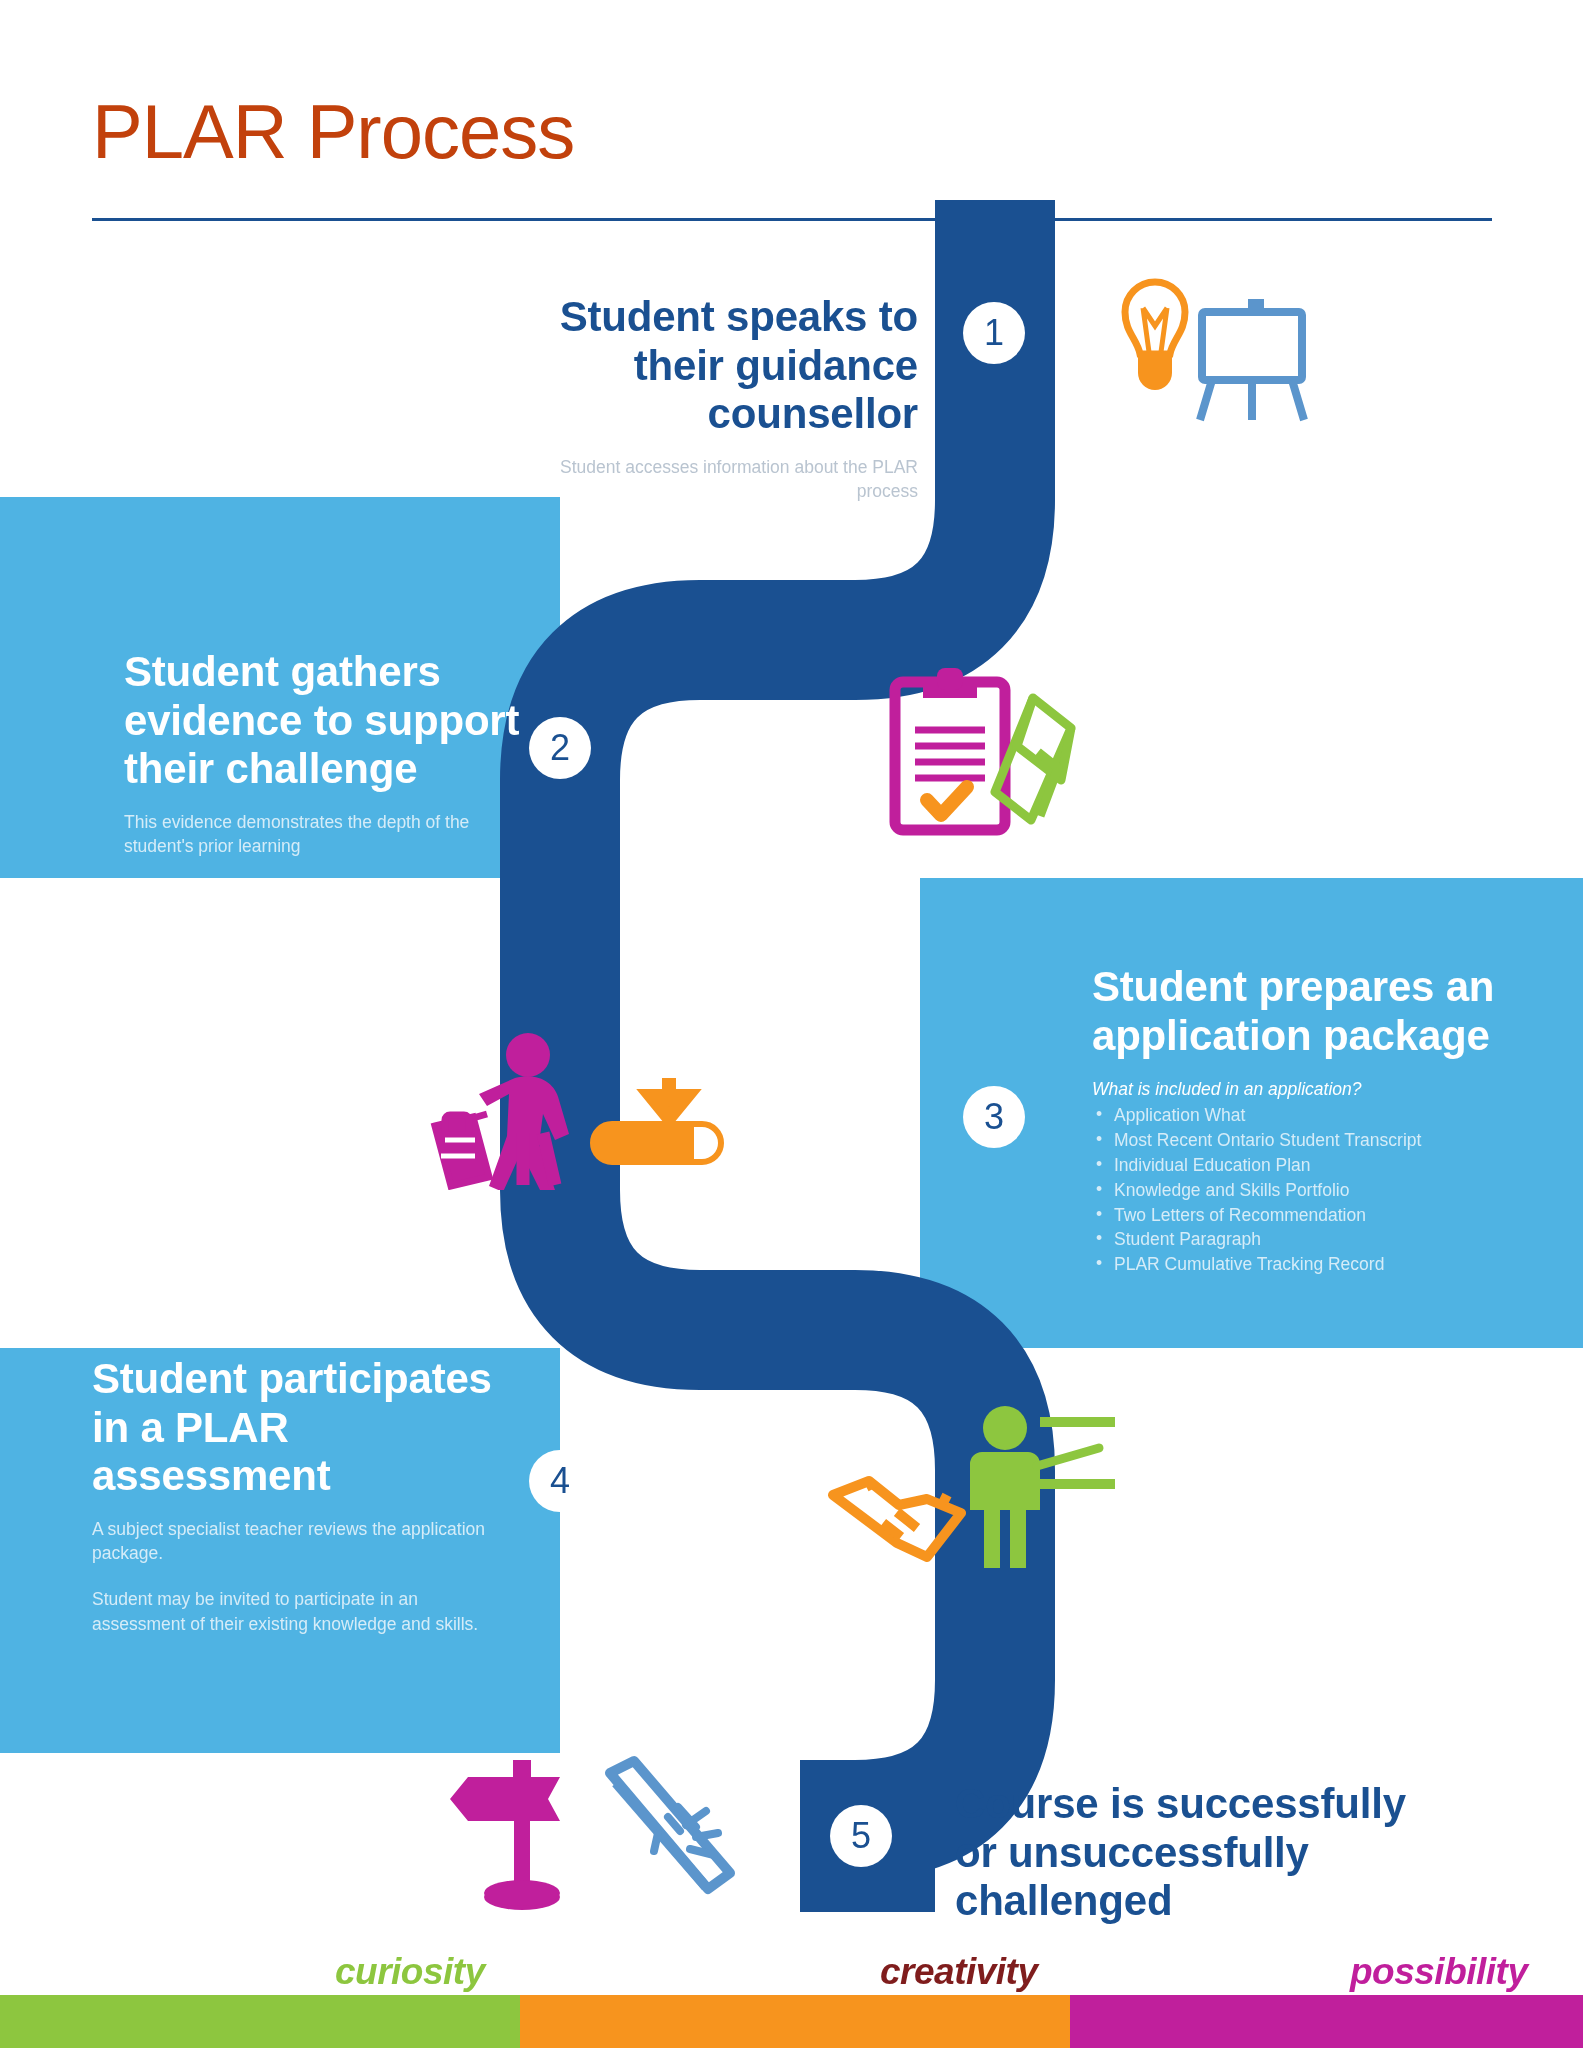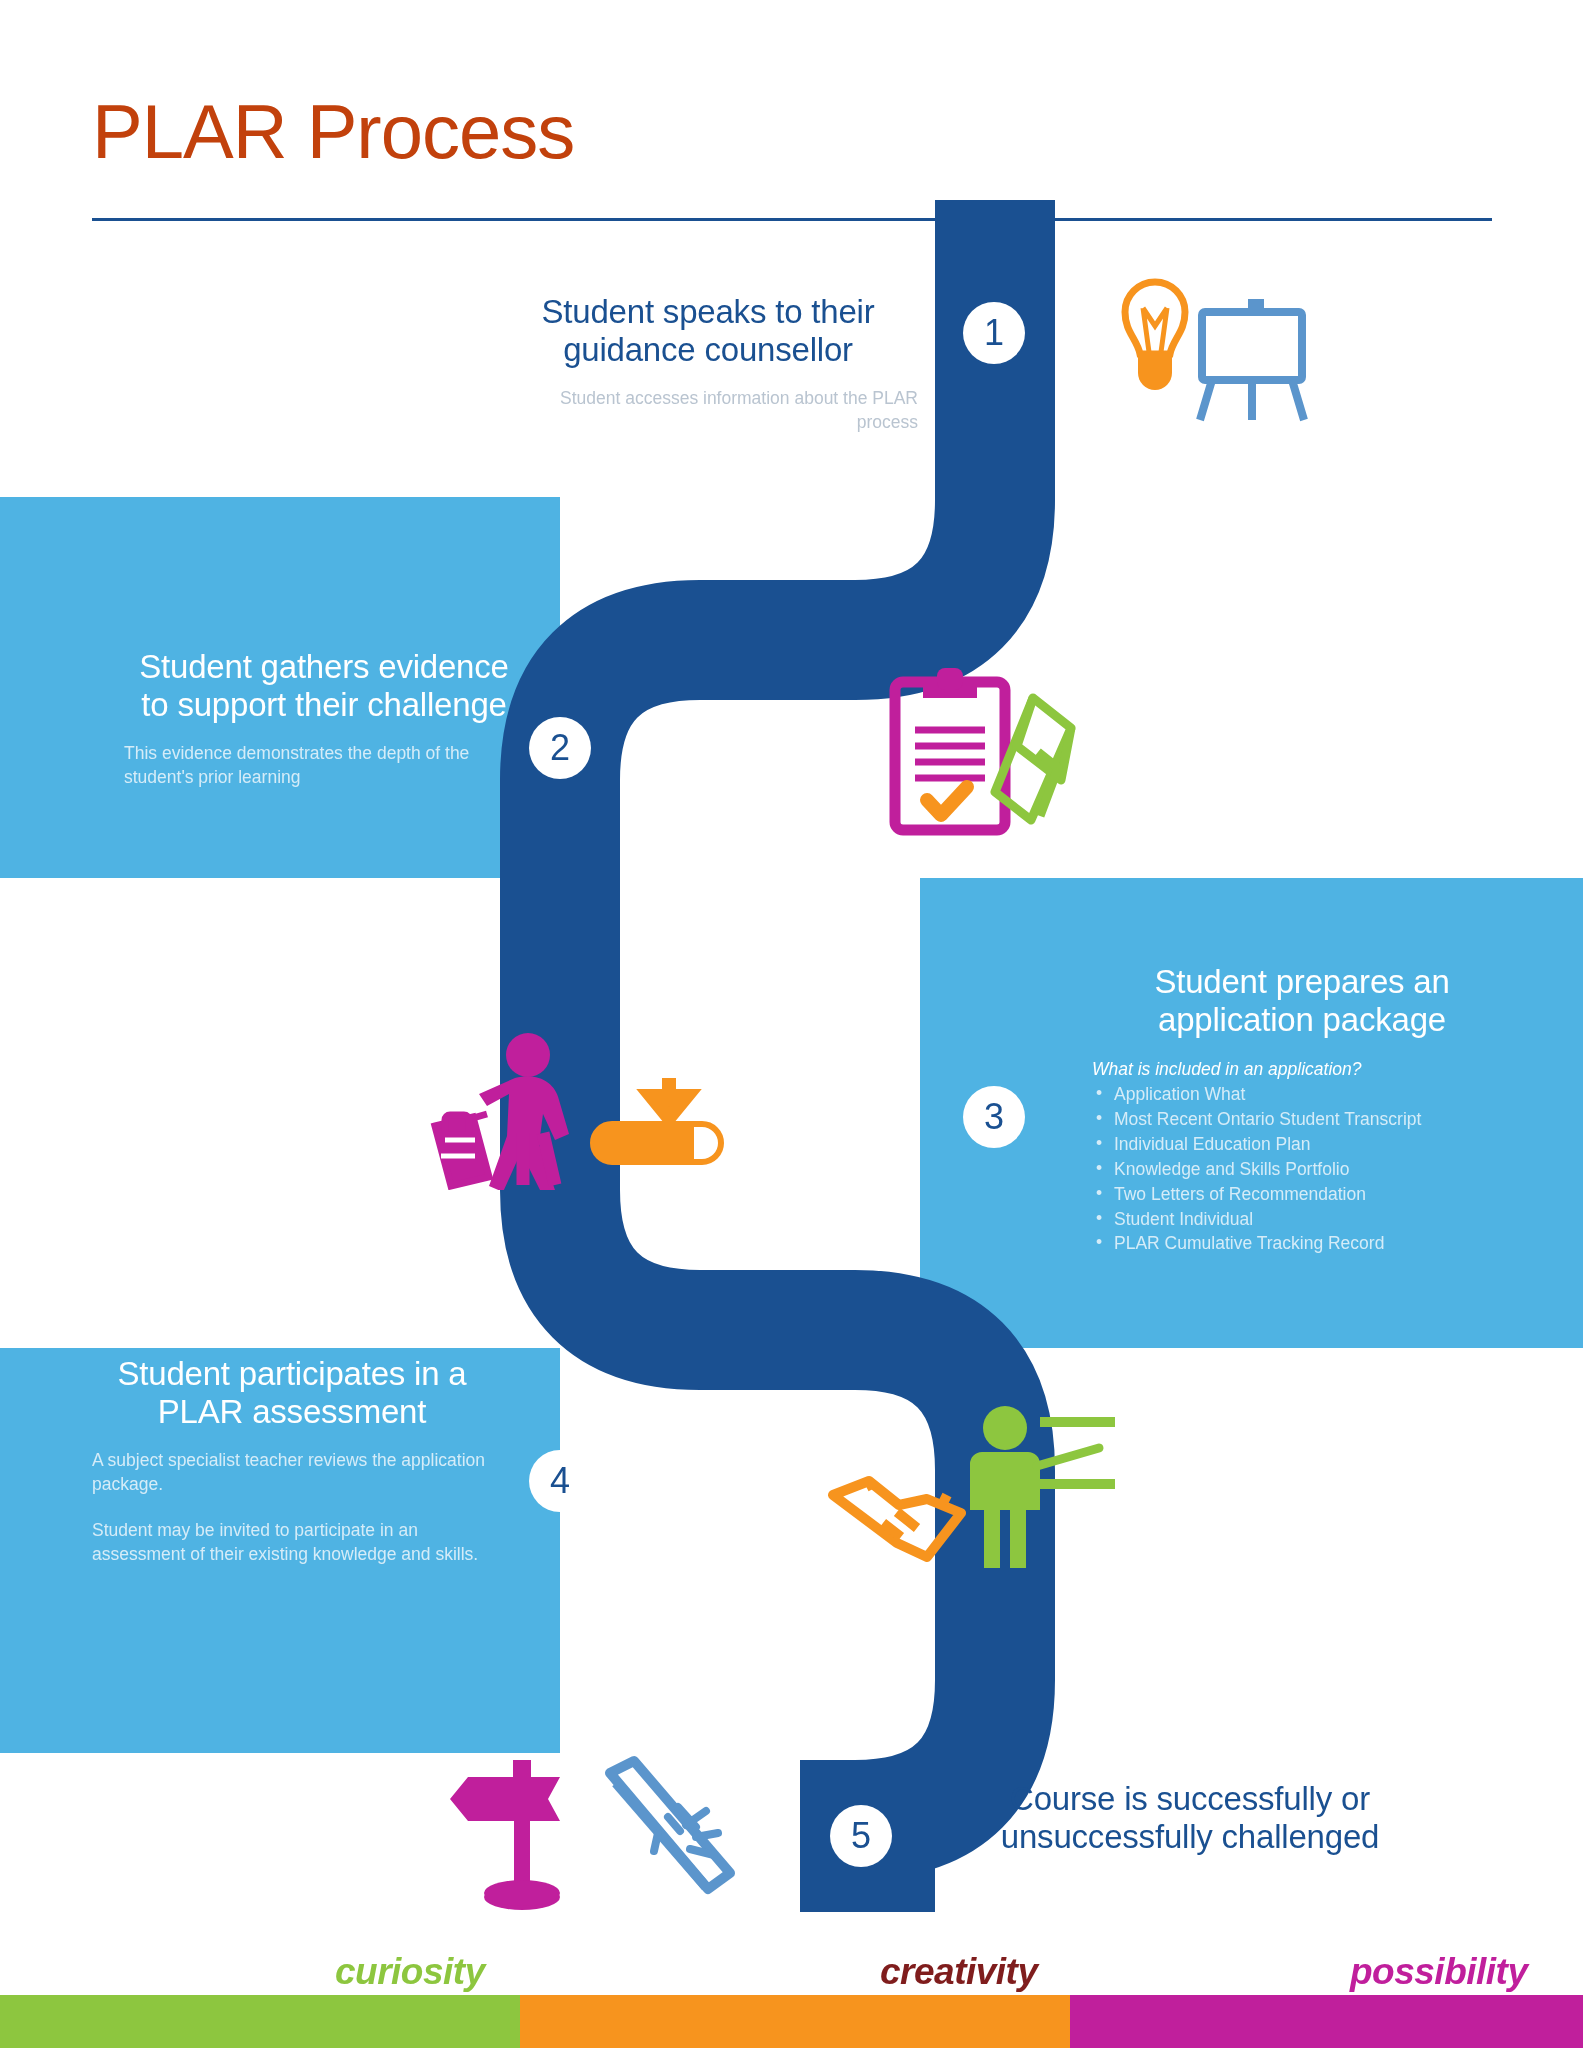--- a/index.html
+++ b/index.html
@@ -34,21 +34,21 @@
     position:absolute; width:62px; height:62px; border-radius:50%;
     background:#ffffff; color:#1a5091;
     font-size:36px; font-weight:400;
     display:flex; align-items:center; justify-content:center;
     line-height:1;
   }
 
   
   .step-text { position:absolute; }
   .step-head {
-    font-size:33px; font-weight:400; line-height:1.16; letter-spacing:-0.2px;text-align:center;
+    font-size:42px; font-weight:700; line-height:1.16; letter-spacing:-0.2px;
   }
   .step-head.dark { color:#1a5091; }
   .step-head.light { color:#ffffff; }
   .step-body {
     font-size:17.5px; line-height:1.38; margin-top:16px; font-weight:400;
   }
   .step-body.dark { color:#b9c4d0; }
   .step-body.light { color:#d5ecf8; }
   .step-body p + p { margin-top:22px; }
 
@@ -192,21 +192,21 @@
 
   <div class="step-text" style="left:1092px; top:963px; width:420px;">
     <div class="step-head light">Student prepares an application package</div>
     <div class="bullet-lead">What is included in an application?</div>
     <ul class="bullets">
       <li>Application What</li>
       <li>Most Recent Ontario Student Transcript</li>
       <li>Individual Education Plan</li>
       <li>Knowledge and Skills Portfolio</li>
       <li>Two Letters of Recommendation</li>
-      <li>Student Individual</li>
+      <li>Student Paragraph</li>
       <li>PLAR Cumulative Tracking Record</li>
     </ul>
   </div>
   <div class="step-badge" style="left:963px; top:1086px;">3</div>
 
   <div class="icon-group" style="left:415px; top:1030px;">
     <svg width="340" height="160" viewBox="0 0 340 160">
       <g fill="#c01f9c">
         <circle cx="113" cy="25" r="22"></circle>
         <path d="M100,48 c22,-6 40,4 44,22 l10,34 l-14,6 l-12,-26 l-4,30 l16,46 l-12,6 l-22,-44 l-18,40 l-14,-6 l18,-50 l2,-42 l-22,12 l-8,-12 z"></path>

